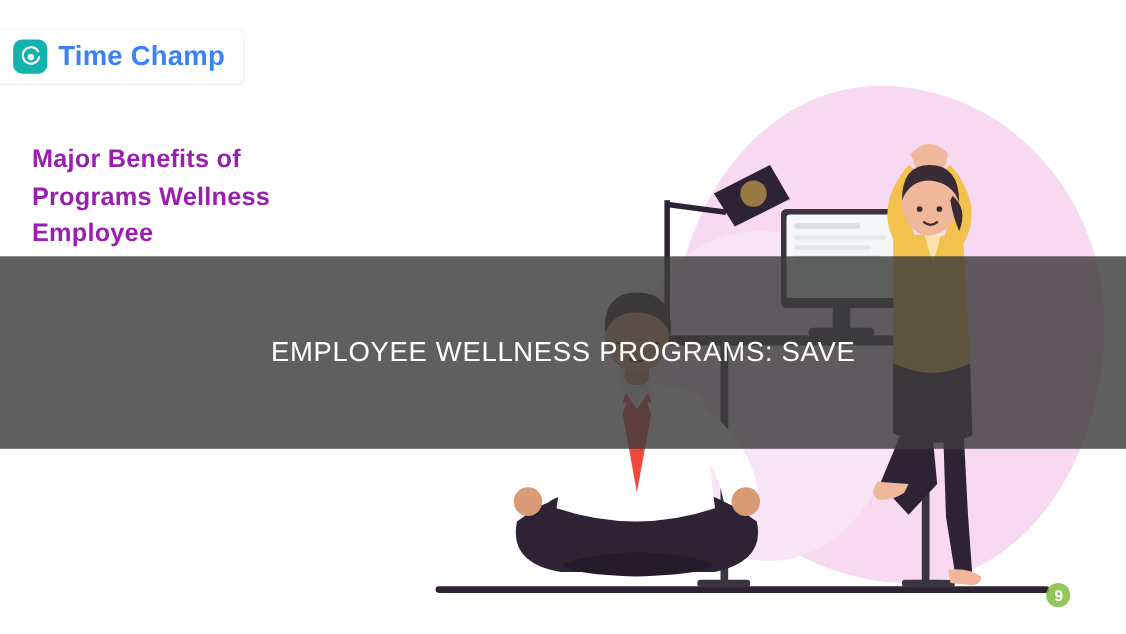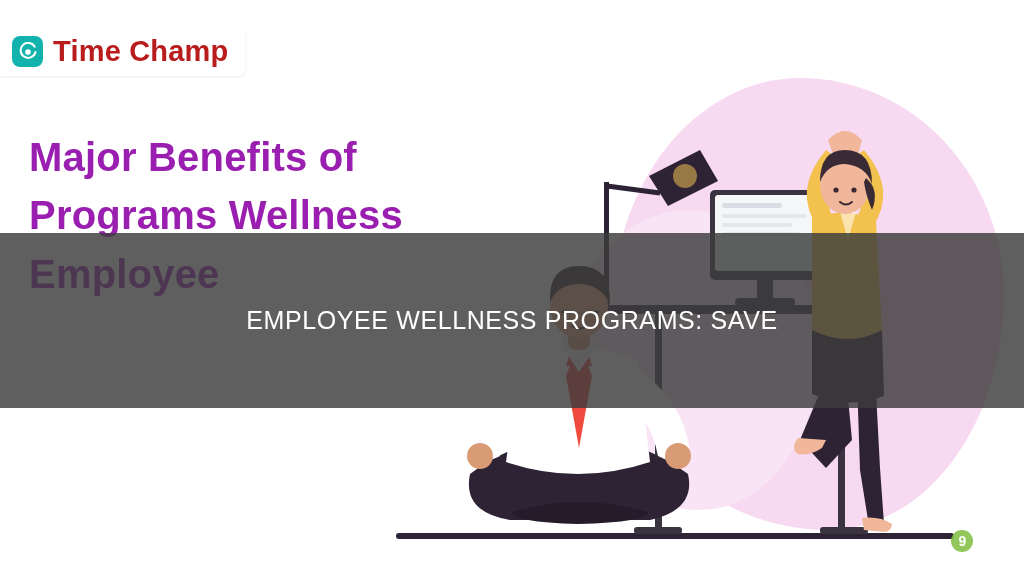--- a/index.html
+++ b/index.html
@@ -56,34 +56,34 @@
     height: 31px;
     border-radius: 8px;
     background: #12b3ad;
     display: flex;
     align-items: center;
     justify-content: center;
     margin-right: 10px;
     flex: none;
   }
   .logo-text {
-    font-size: 29px;
-    font-weight: bold;
-    color: #b91c1c;
+    font-size: 25px;
+    font-weight: bold;
+    color: #3b82f6;
     letter-spacing: 0.2px;
     white-space: nowrap;
   }
 
   
   .headline {
     position: absolute;
     left: 29px;
     top: 128px;
     width: 470px;
-    font-size: 40px;
+    font-size: 23px;
     font-weight: bold;
     line-height: 1.46;
     color: #9a1fb0;
     letter-spacing: 0.2px;
   }
   .headline .line {
     display: block;
   }
 
   

